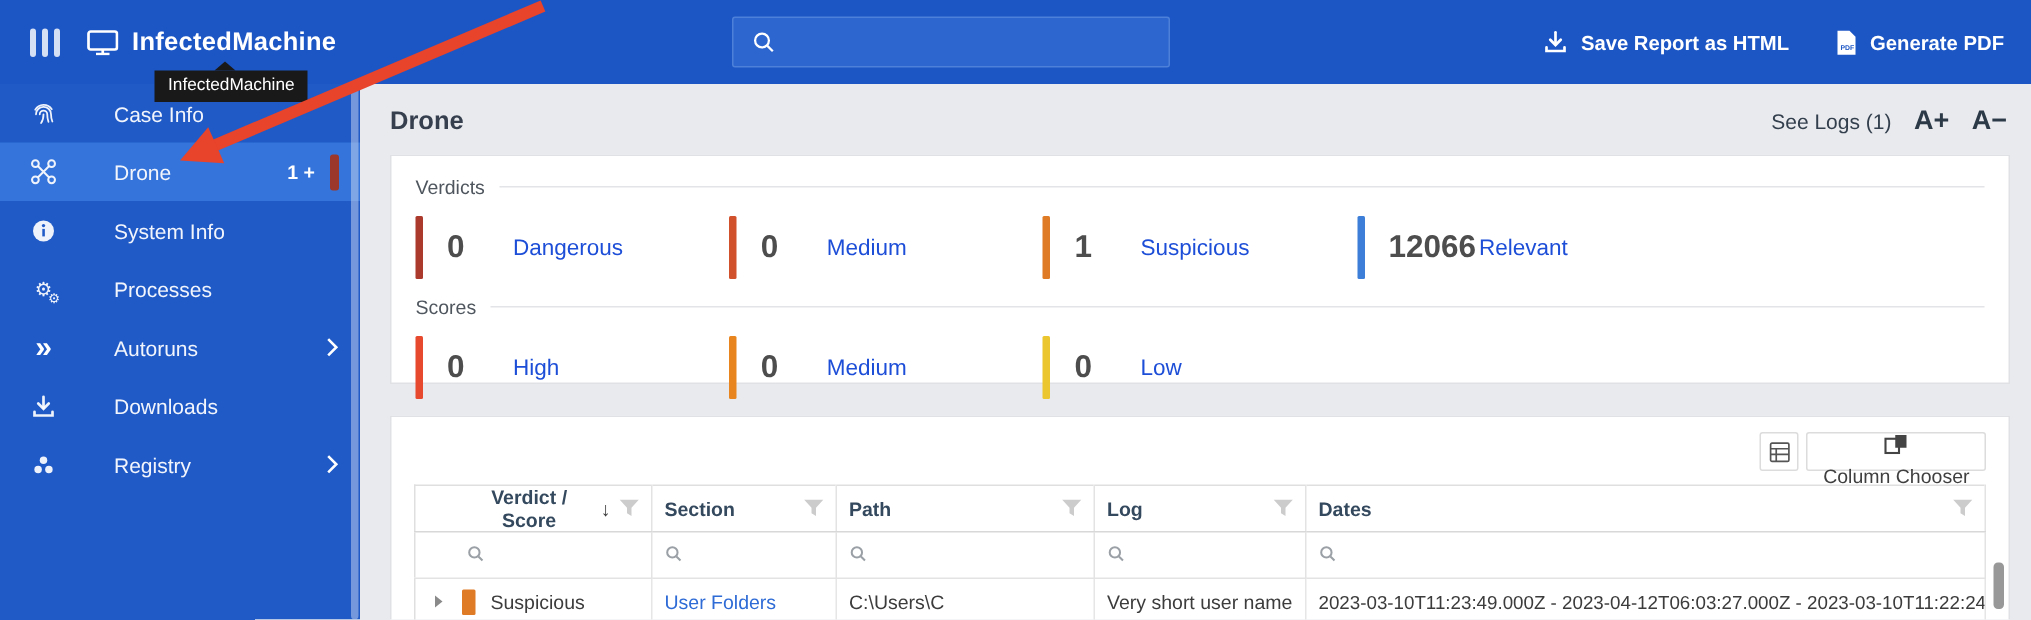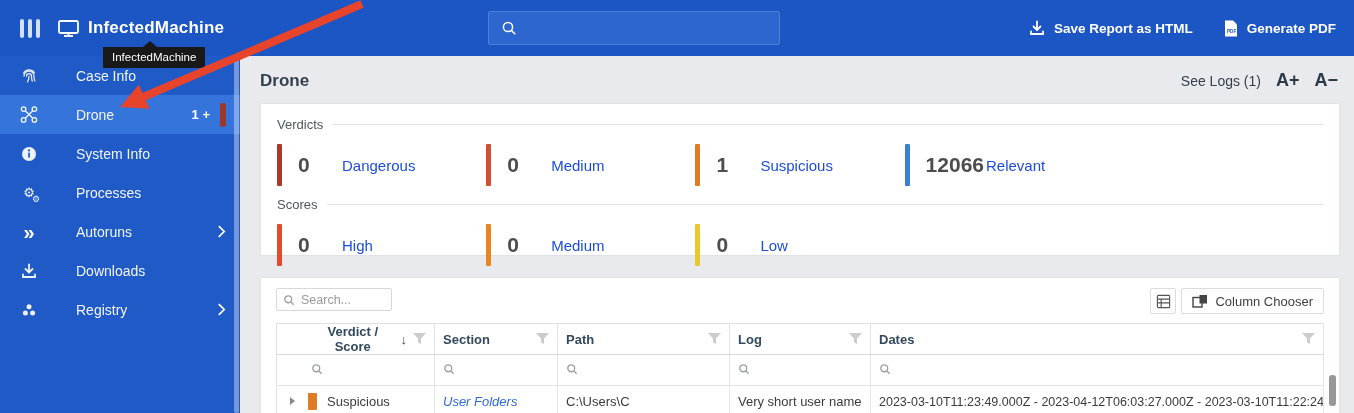--- a/index.html
+++ b/index.html
@@ -65,38 +65,38 @@
   .stat-lbl { font-size:15px; color:#1d4ed8; margin-left:2px; }
 
   
   .tb-toolbar { display:flex; align-items:flex-start; }
   .tb-search { width:116px; height:23px; border:1px solid #d8d8d8; border-radius:2px; display:flex; align-items:center; padding:0 6px; gap:6px; }
   .tb-search input { border:none; outline:none; width:100%; font-size:12.5px; color:#444; font-family:"Liberation Sans", sans-serif; }
   .tb-search input::placeholder { color:#9a9a9a; }
   .tb-right { margin-left:auto; display:flex; gap:5px; }
   .icon-btn { width:26px; height:26px; border:1px solid #dcdcdc; border-radius:2px; display:flex; align-items:center; justify-content:center; cursor:pointer; background:#fff; }
   .cc-btn { height:26px; border:1px solid #dcdcdc; border-radius:2px; display:flex; align-items:center; padding:0 10px; gap:7px;
-    font-size:13px; color:#404040; cursor:pointer; background:#fff; }
+    font-size:13px; color:#404040; cursor:pointer; background:#fff;flex-direction:column; }
 
   
   table.grid { margin-top:9px; width:100%; border-collapse:collapse; table-layout:fixed; font-size:13px; border:1px solid #dfdfdf; }
   table.grid col.c1{width:158px} table.grid col.c2{width:123px} table.grid col.c3{width:172px} table.grid col.c4{width:141px}
   th { height:24px; border-right:1px solid #e3e3e3; border-bottom:1px solid #d8d8d8; padding:0 8px; cursor:pointer; background:#fff; }
   .th-in { display:flex; align-items:center; gap:6px; font-weight:bold; color:#34495e; font-size:13px; }
   th.first .th-in { padding-left:26px; }
   .funnel { margin-left:auto; display:inline-flex; }
   .sortA { color:#3b3b3b; font-weight:normal; font-size:13px; }
   tr.filter td { height:31px; border-right:1px solid #e3e3e3; border-bottom:1px solid #e3e3e3; padding:0 8px; cursor:text; }
   tr.filter td.first { padding-left:34px; }
   tr.datarow td { height:31px; border-right:1px solid #e6e6e6; border-bottom:1px solid #e6e6e6; padding:0 8px; color:#3c3c3c; white-space:nowrap; overflow:hidden; }
   .cell-verdict { display:flex; align-items:center; }
   .exp-tri { width:0; height:0; border-top:4px solid transparent; border-bottom:4px solid transparent; border-left:5px solid #8a8a8a; margin-left:5px; cursor:pointer; }
   .vbox { width:9px; height:17px; border-radius:1px; margin-left:13px; }
   .verdict-text { margin-left:10px; }
-  a.link { color:#2e6bd6; text-decoration:none; cursor:pointer;font-style:italic; }
+  a.link { color:#2e6bd6; text-decoration:none; cursor:pointer; }
   .dates-text { font-size:12.5px; }
   .vscroll { position:absolute; right:3px; top:97px; width:7px; height:31px; background:#989898; border-radius:3px; }
 </style>
 </head>
 <body>
 
 <div class="hdr">
   <div class="hdr-left">
     <div class="burger">
         <span></span>
@@ -290,29 +290,20 @@
         <div class="stat">
           <span class="stat-bar" style="background: rgb(236, 198, 47);"></span>
           <span class="stat-num">0</span>
           <span class="stat-lbl">Low</span>
         </div>
       </div>
   </div>
 
   <div class="card card2">
     <div class="tb-toolbar">
-      <div class="tb-search">
-        <span class="icn">
-          <svg width="12" height="12" viewBox="0 0 16 16">
-              <circle cx="7" cy="7" r="4.6" fill="none" stroke="#9aa0a6" stroke-width="1.8"></circle>
-              <line x1="10.6" y1="10.6" x2="14.2" y2="14.2" stroke="#9aa0a6" stroke-width="1.8"></line>
-            </svg>
-        </span>
-        <input placeholder="Search..." style="">
-      </div>
       <div class="tb-right">
         <div class="icon-btn">
           <span class="icn">
             <svg width="15" height="15" viewBox="0 0 16 16" fill="none" stroke="#555" stroke-width="1.2">
                 <rect x="1.5" y="1.5" width="13" height="13" rx="1"></rect>
                 <path d="M1.5 5.5h13M5.5 5.5v9M1.5 9.5h13"></path>
               </svg>
           </span>
         </div>
         <div class="cc-btn">

